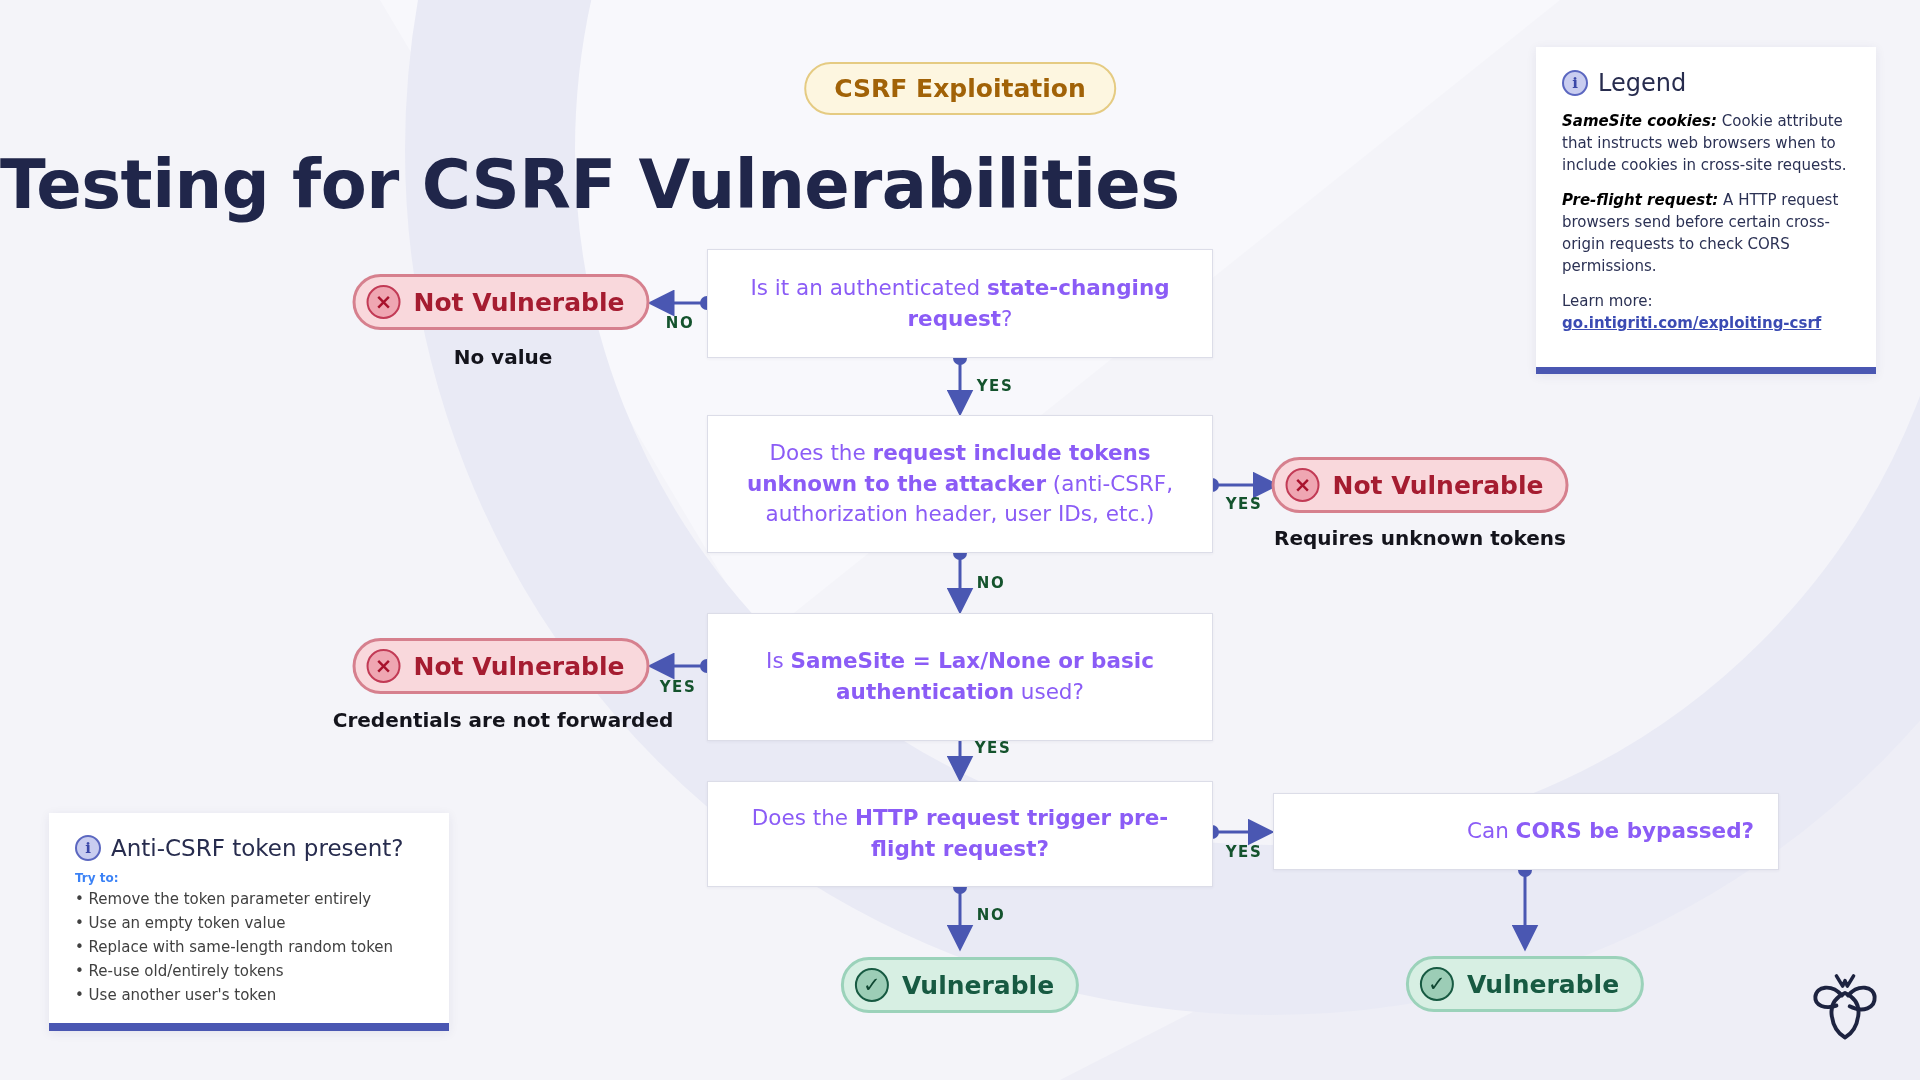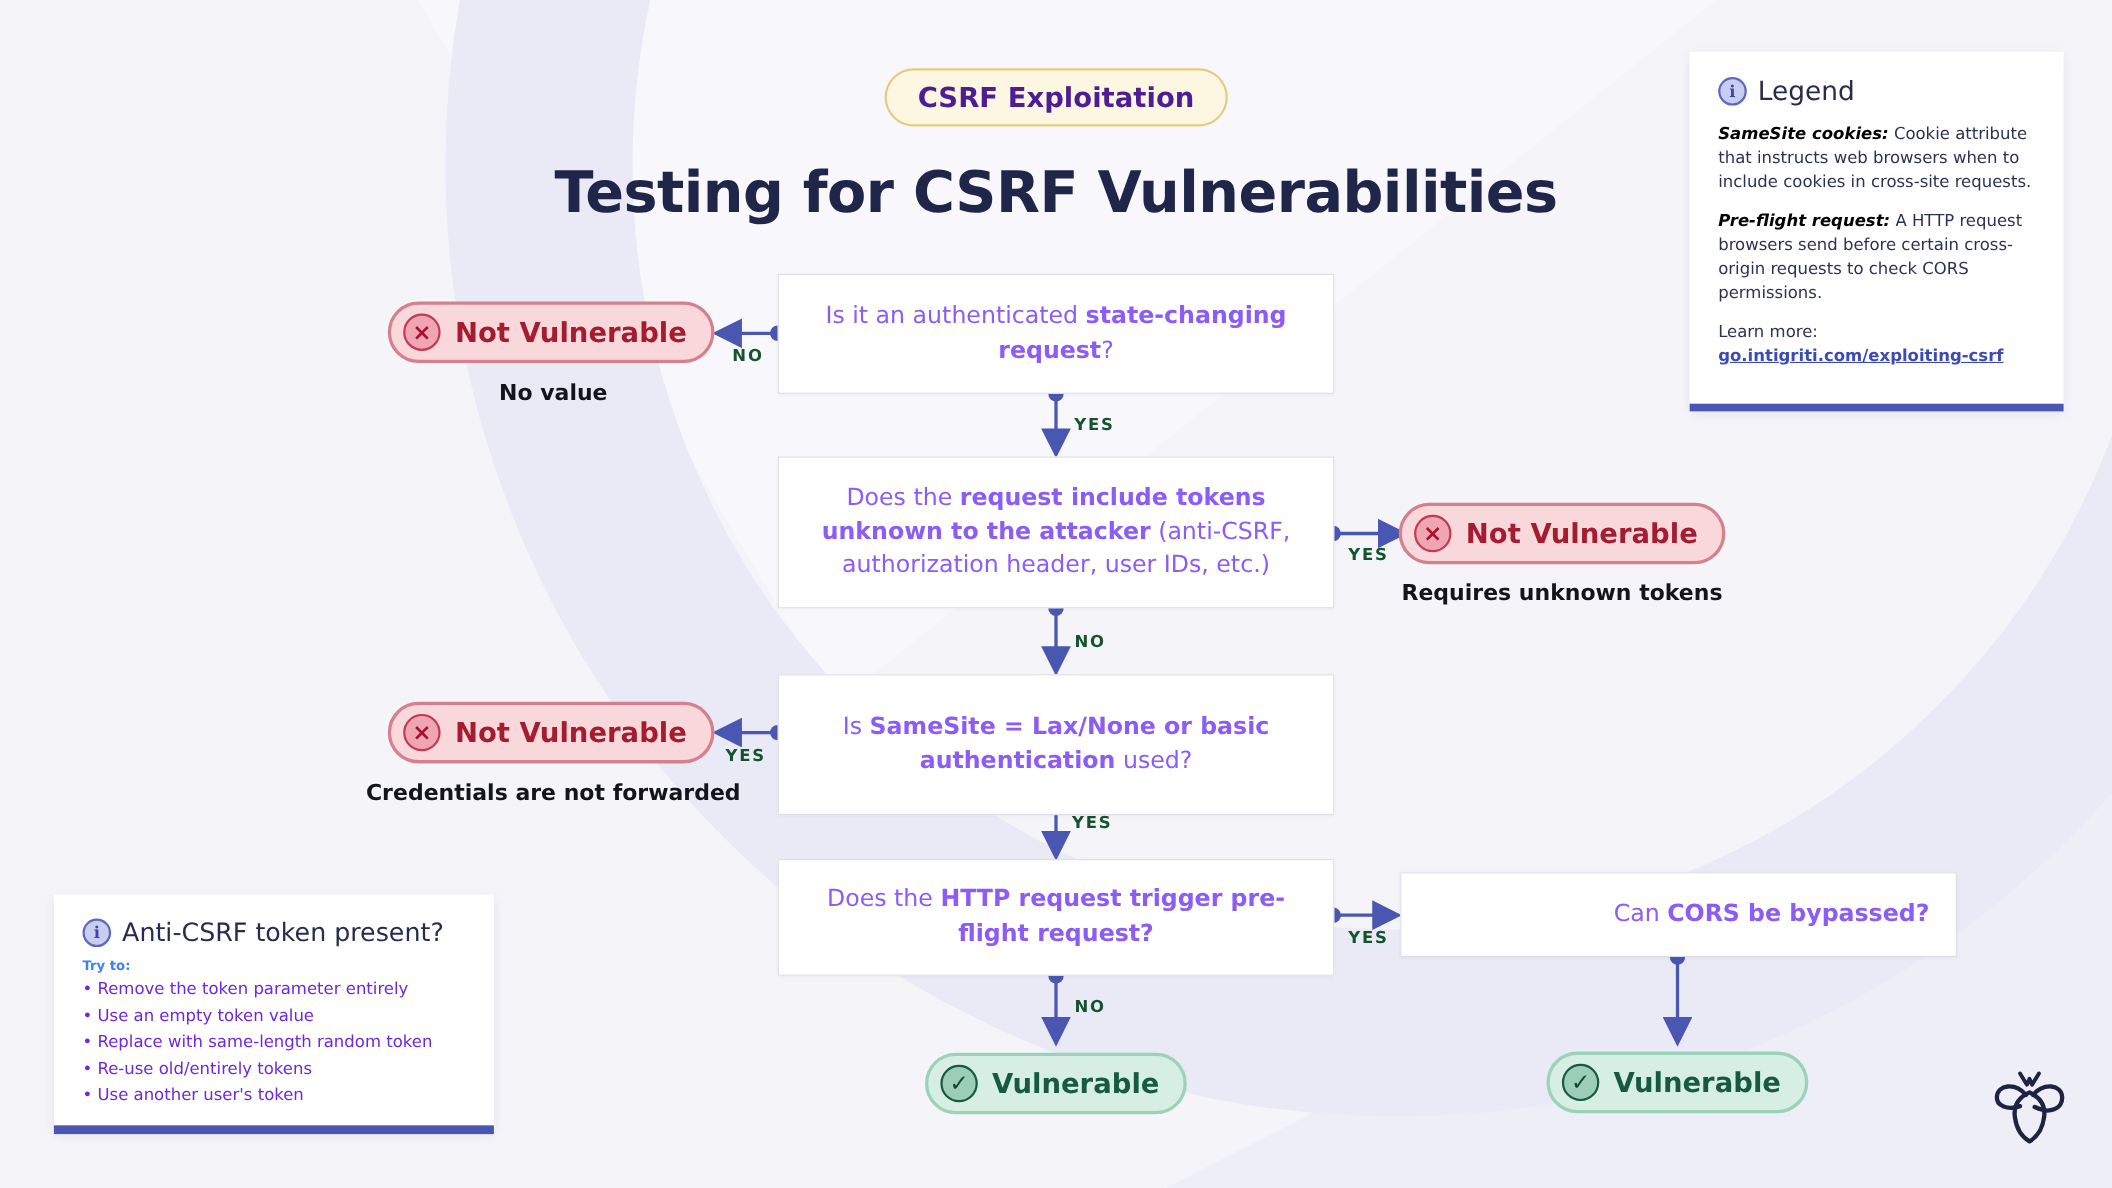--- a/index.html
+++ b/index.html
@@ -5,39 +5,39 @@
   html,body{margin:0;padding:0;background:#e9e9f1;}
   .stage{position:relative;width:1920px;height:1080px;overflow:hidden;background:#f4f4f9;
          font-family:"DejaVu Sans","Liberation Sans",sans-serif;}
   svg.bg{position:absolute;left:0;top:0;}
   svg.edges{position:absolute;left:0;top:0;pointer-events:none;}
   svg.edges line{stroke:var(--accent,#4a57b2);stroke-width:3;}
   svg.edges circle{fill:var(--accent,#4a57b2);}
 
   .badge{position:absolute;left:50%;top:62px;transform:translateX(-50%);
          background:#fdf6e0;border:2px solid #e5cb82;border-radius:999px;
-         padding:10px 28px;font-size:25px;font-weight:600;color:#4c1d95;white-space:nowrap;}
-  .title{position:absolute;left:0;top:146px;width:1920px;text-align:center;
-         font-size:52px;font-weight:800;color:#20264a;letter-spacing:-0.5px;}
+         padding:10px 28px;font-size:25px;font-weight:600;color:#a16207;white-space:nowrap;}
+  .title{position:absolute;left:0;top:146px;width:1920px;
+         font-size:67px;font-weight:800;color:#20264a;letter-spacing:-0.5px;}
 
   .card{position:absolute;background:#ffffff;box-shadow:0 2px 10px rgba(35,40,90,.08);
         border-bottom:7px solid var(--accent,#4a57b2);box-sizing:border-box;}
   .legend-card{left:1536px;top:47px;width:340px;padding:22px 26px 18px 26px;min-height:308px;}
   .card-head{display:flex;align-items:center;gap:10px;font-size:24px;color:#272c4e;margin-bottom:14px;}
   .info-ic{width:26px;height:26px;border-radius:50%;background:#c9cdf0;border:2px solid #5b67c0;
            color:#3a47a8;font-size:15px;font-weight:700;display:flex;align-items:center;justify-content:center;
            box-sizing:border-box;flex:0 0 auto;font-family:"DejaVu Serif","Liberation Serif",serif;}
   .legend-card p{margin:0 0 14px 0;font-size:15px;line-height:1.45;color:#2b3154;}
   .legend-card b{color:#000000;font-style:italic;}
   .legend-link{color:#3b4bb3;font-weight:700;text-decoration:underline;cursor:pointer;}
 
   .tip-card{left:49px;top:813px;width:400px;padding:22px 26px 16px 26px;min-height:218px;border-bottom-width:8px;}
   .tip-card .card-head{font-size:23px;margin-bottom:10px;}
   .tip-lead{font-size:12px;font-weight:700;color:#3b82f6;margin:4px 0 2px 0;}
-  .tip-list div{font-size:15px;color:#6d28d9;line-height:1.6;white-space:nowrap;}
+  .tip-list div{font-size:15px;color:#404040;line-height:1.6;white-space:nowrap;}
 
   .qbox{position:absolute;background:#fff;border:1px solid #dcdde8;box-shadow:0 1px 3px rgba(30,35,80,.05);
         display:flex;align-items:center;justify-content:flex-end;text-align:center;
         font-size:21.5px;color:#8b5cf6;line-height:1.42;padding:8px 24px;box-sizing:border-box;}
   .qbox b{font-weight:700;}
   .q1{left:707px;top:249px;width:506px;height:109px;}
   .q2{left:707px;top:415px;width:506px;height:138px;}
   .q3{left:707px;top:613px;width:506px;height:128px;}
   .q4{left:707px;top:781px;width:506px;height:106px;}
   .q5{left:1273px;top:793px;width:506px;height:77px;padding-left:16px;}

